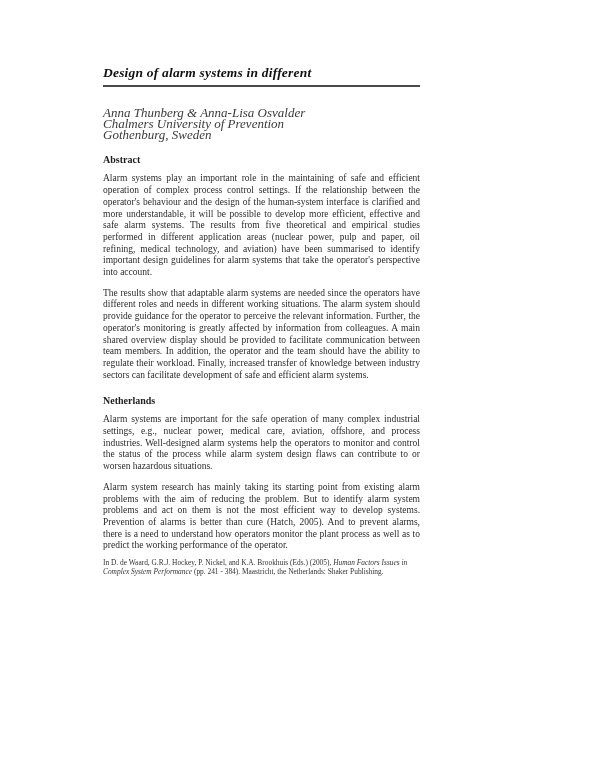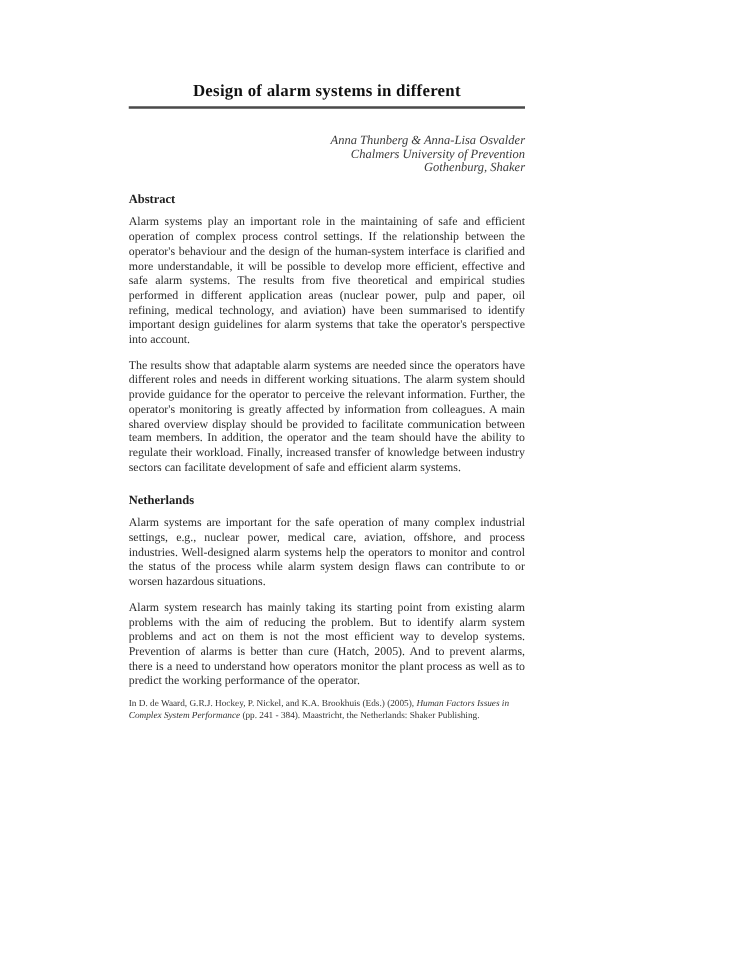--- a/index.html
+++ b/index.html
@@ -20,37 +20,38 @@
     position: absolute;
     left: 103px;
     top: 0;
     width: 317px;
   }
   .title {
     margin: 64px 0 0 0;
     font-size: 13.5px;
     font-weight: bold;
     line-height: 18px;
-    text-align: center;
+    text-align: left;
     letter-spacing: 0.2px;
     color: #111111;
+    font-style: italic;
   }
   .title-line { display: block; }
   .title-rule {
     border: none;
     border-top: 2px solid #4a4a4a;
     margin: 3px 0 0 0;
     width: 100%;
   }
   .authors {
     margin-top: 21px;
-    font-size: 10px;
+    font-size: 13px;
     font-style: italic;
     line-height: 10.8px;
-    text-align: right;
+    text-align: left;
     color: #3a3a3a;
   }
   .section-heading {
     margin: 14px 0 0 0;
     font-size: 10px;
     font-weight: bold;
     line-height: 12px;
     color: #1d1d1d;
   }
   .para {
@@ -81,21 +82,21 @@
 
     <h1 class="title">
       <span class="title-line">Design of alarm systems in different</span>
     </h1>
 
     <hr class="title-rule">
 
     <div class="authors">
       <div>Anna Thunberg &amp; Anna-Lisa Osvalder</div>
       <div>Chalmers University of Prevention</div>
-      <div>Gothenburg, Shaker</div>
+      <div>Gothenburg, Sweden</div>
     </div>
 
     <div>
       <h2 class="section-heading">Abstract</h2>
       <p class="para">Alarm systems play an important role in the maintaining of safe and efficient operation of complex process control settings. If the relationship between the operator's behaviour and the design of the human-system interface is clarified and more understandable, it will be possible to develop more efficient, effective and safe alarm systems. The results from five theoretical and empirical studies performed in different application areas (nuclear power, pulp and paper, oil refining, medical technology, and aviation) have been summarised to identify important design guidelines for alarm systems that take the operator's perspective into account.</p>
       <p class="para">The results show that adaptable alarm systems are needed since the operators have different roles and needs in different working situations. The alarm system should provide guidance for the operator to perceive the relevant information. Further, the operator's monitoring is greatly affected by information from colleagues. A main shared overview display should be provided to facilitate communication between team members. In addition, the operator and the team should have the ability to regulate their workload. Finally, increased transfer of knowledge between industry sectors can facilitate development of safe and efficient alarm systems.</p>
     </div>
 
     <div>
       <h2 class="section-heading">Netherlands</h2>

